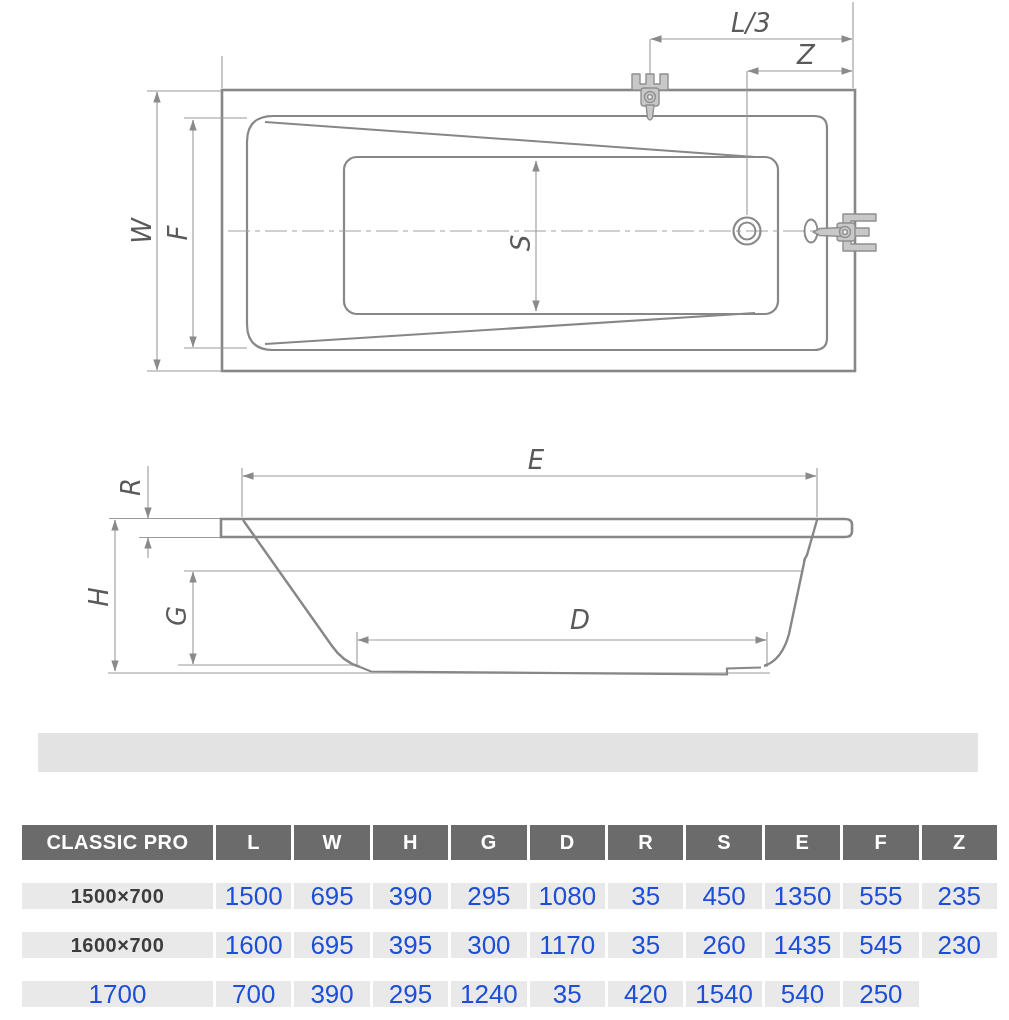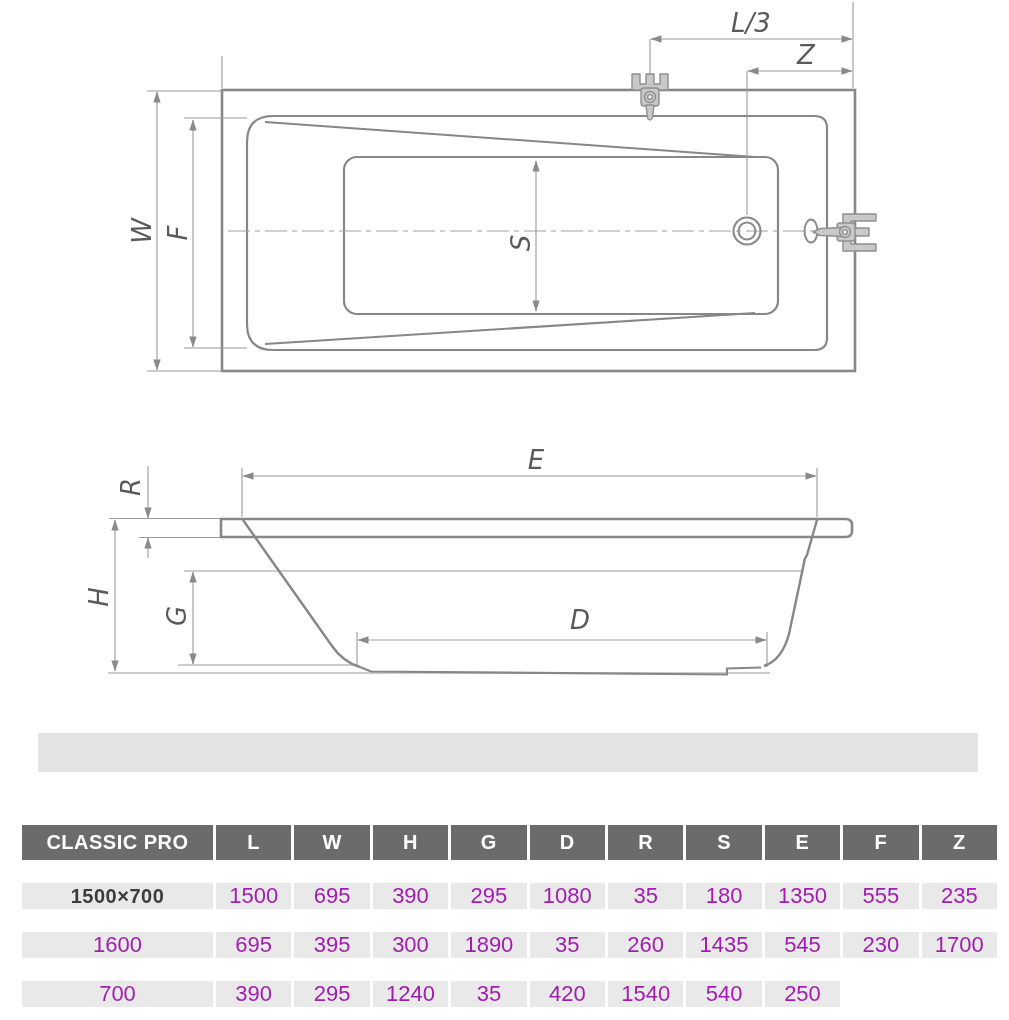--- a/index.html
+++ b/index.html
@@ -18,21 +18,21 @@
   }
   .spec-table{
     position:absolute;left:22px;top:805px;width:975px;
     display:grid;grid-template-columns:191px repeat(10,1fr);
     grid-auto-rows:46px;grid-template-rows:55px 46px 46px 46px;
     gap:3px;background:#ffffff;
   }
   .cell{display:flex;align-items:center;justify-content:center;margin-top:20px;}
   .th{background:#6b6b6b;color:#ffffff;font-weight:bold;font-size:20px;
       font-stretch:condensed;letter-spacing:.5px;}
-  .td{background:#e9e9e9;color:#a21caf;font-size:22px;font-stretch:condensed;}
+  .td{background:#e9e9e9;color:#1d4ed8;font-size:26px;font-stretch:condensed;}
   .td.rowlabel{font-weight:bold;color:#3c3c3c;font-size:20px;letter-spacing:.5px;}
 </style>
 </head>
 <body>
 
 <div id="stage">
 
   <svg id="drawing" width="1009" height="730" viewBox="0 0 1009 730">
     <defs>
       <marker id="arr" markerUnits="userSpaceOnUse" markerWidth="12" markerHeight="9" refX="11" refY="4.5" orient="auto-start-reverse">
@@ -148,30 +148,31 @@
     <div class="cell th">F</div>
     <div class="cell th">Z</div>
 
     <div class="cell td rowlabel">1500×700</div>
     <div class="cell td">1500</div>
     <div class="cell td">695</div>
     <div class="cell td">390</div>
     <div class="cell td">295</div>
     <div class="cell td">1080</div>
     <div class="cell td">35</div>
-    <div class="cell td">180</div>
+    <div class="cell td">450</div>
     <div class="cell td">1350</div>
     <div class="cell td">555</div>
     <div class="cell td">235</div>
 
+    <div class="cell td rowlabel">1600×700</div>
     <div class="cell td">1600</div>
     <div class="cell td">695</div>
     <div class="cell td">395</div>
     <div class="cell td">300</div>
-    <div class="cell td">1890</div>
+    <div class="cell td">1170</div>
     <div class="cell td">35</div>
     <div class="cell td">260</div>
     <div class="cell td">1435</div>
     <div class="cell td">545</div>
     <div class="cell td">230</div>
 
     <div class="cell td">1700</div>
     <div class="cell td">700</div>
     <div class="cell td">390</div>
     <div class="cell td">295</div>

